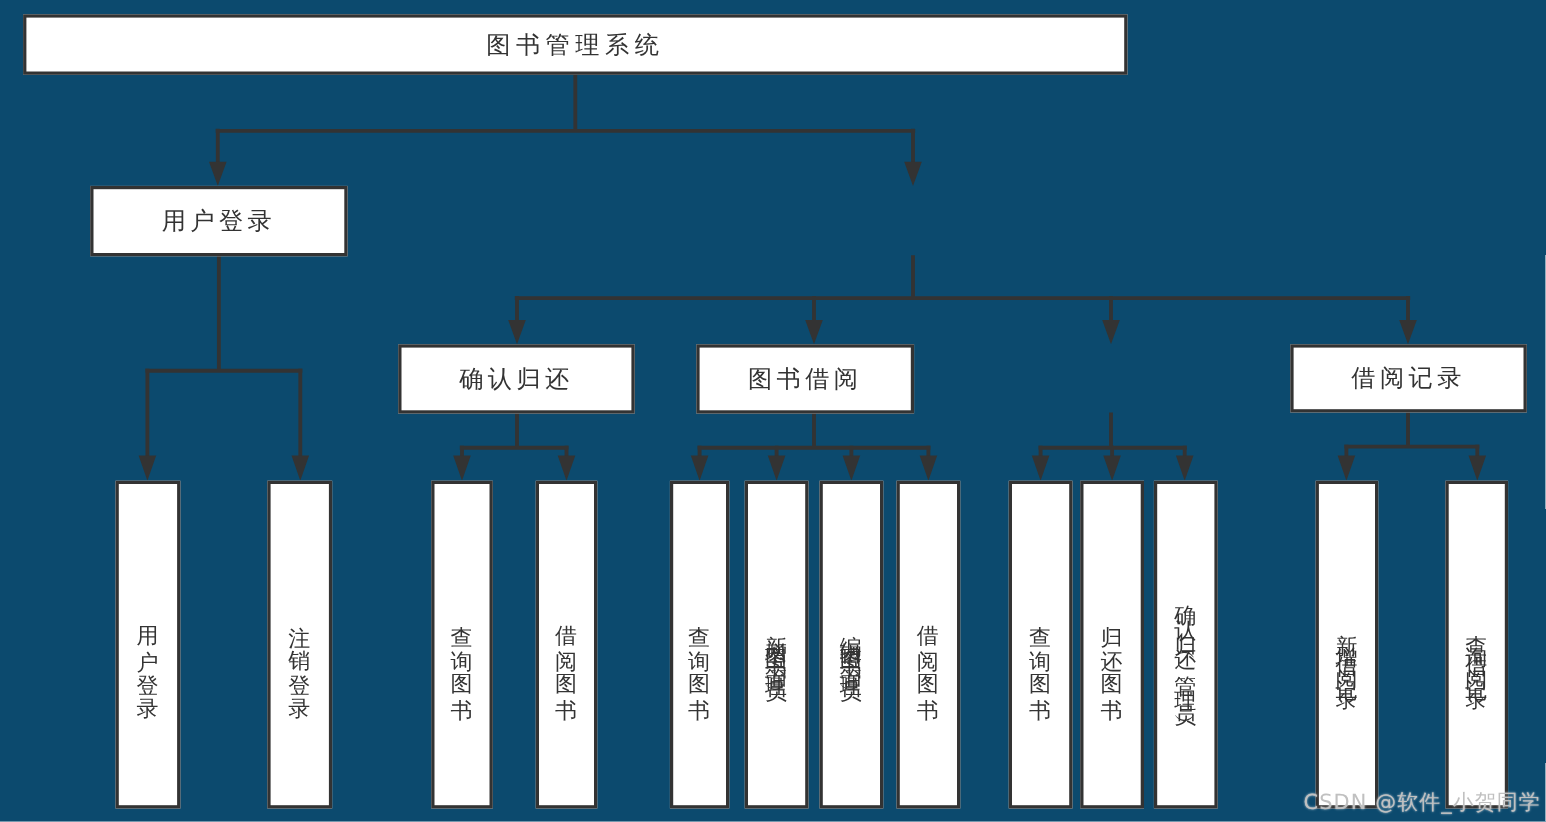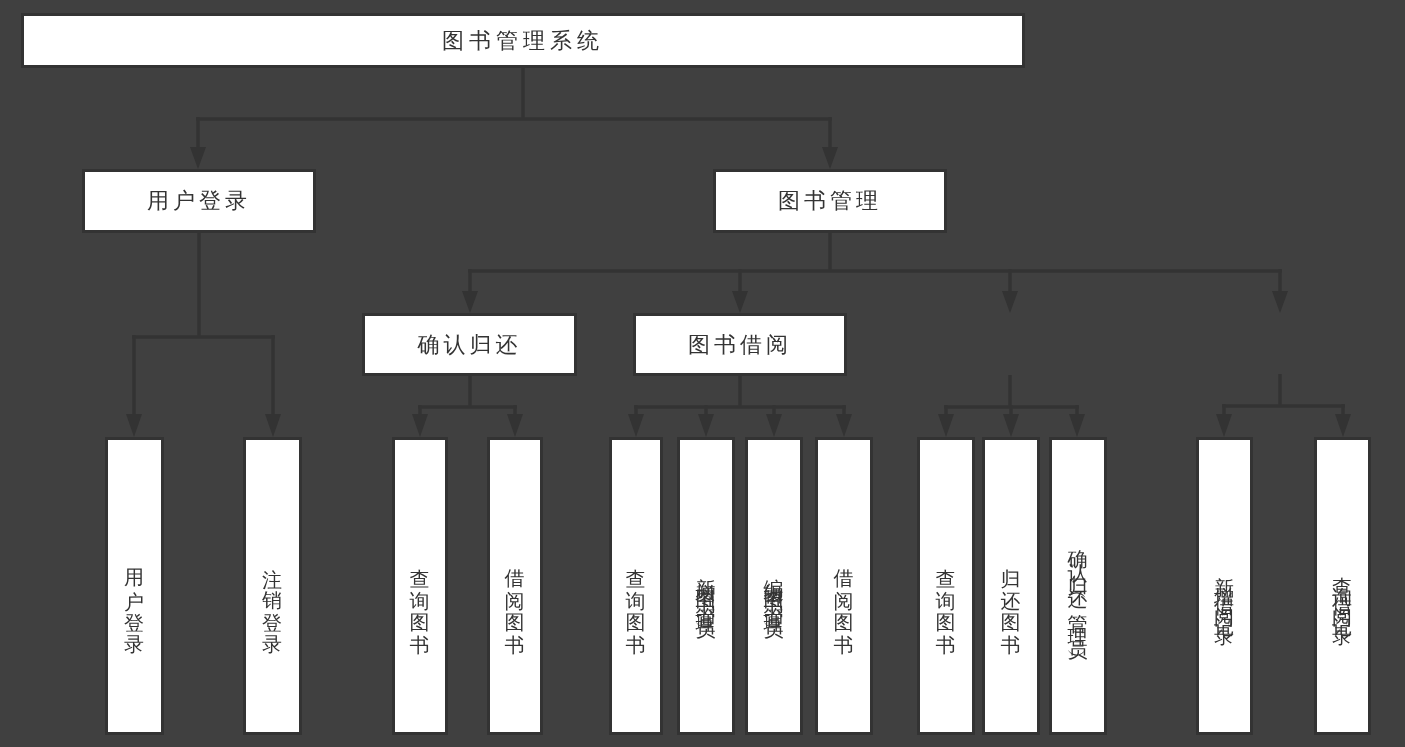--- a/index.html
+++ b/index.html
@@ -5,21 +5,21 @@
   html, body {
     margin: 0; padding: 0;
     width: 1405px; height: 747px;
     background: #ffffff;
     font-family: "DejaVu Sans", "Liberation Sans", sans-serif;
     overflow: hidden;
   }
   .canvas {
     position: relative;
     width: 1405px; height: 747px;
-    background: #404040;
+    background: #0c4a6e;
   }
   svg.connectors {
     position: absolute; left: 0; top: 0;
     width: 1405px; height: 747px;
     z-index: 1;
   }
   svg.connectors .shaft {
     fill: none; stroke: #333333; stroke-width: 3.5;
   }
   svg.connectors .head {
@@ -126,29 +126,29 @@
       M1335 414 L1351 414 L1343 437 Z"></path>
   </svg>
 
   <div class="node h root" style="left:21px; top:13px; width:1004px; height:55px;">
     <span class="label">图书管理系统</span>
   </div>
 
   <div class="node h" style="left:82px; top:169px; width:234px; height:64px;">
     <span class="label">用户登录</span>
   </div>
-  <div class="node h" style="left:713px; top:169px; width:234px; height:64px;">
-    <span class="label">图书管理</span>
-  </div>
 
   <div class="node h" style="left:362px; top:313px; width:215px; height:63px;">
     <span class="label">确认归还</span>
   </div>
-  <div class="node h" style="left:633px; top:313px; width:214px; height:63px;">
+  <div class="node h" style="left:633px; top:313px; width:198px; height:63px;">
     <span class="label">图书借阅</span>
+  </div>
+  <div class="node h" style="left:1173px; top:313px; width:215px; height:62px;">
+    <span class="label">借阅记录</span>
   </div>
 
   <div class="node v sp4" style="left:105px; top:437px; width:59px; height:298px;">
     <span class="label">用户登录</span>
   </div>
   <div class="node v sp4" style="left:243px; top:437px; width:59px; height:298px;">
     <span class="label">注销登录</span>
   </div>
 
   <div class="node v sp4" style="left:392px; top:437px; width:56px; height:298px;">
@@ -181,14 +181,15 @@
     <span class="label">确认归还（管理员）</span>
   </div>
 
   <div class="node v sp6" style="left:1196px; top:437px; width:57px; height:298px;">
     <span class="label">新增借阅记录</span>
   </div>
   <div class="node v sp6" style="left:1314px; top:437px; width:57px; height:298px;">
     <span class="label">查询借阅记录</span>
   </div>
 
+  <div class="watermark">CSDN @软件_小贺同学</div>
 
 </div>
 
 </body></html>

